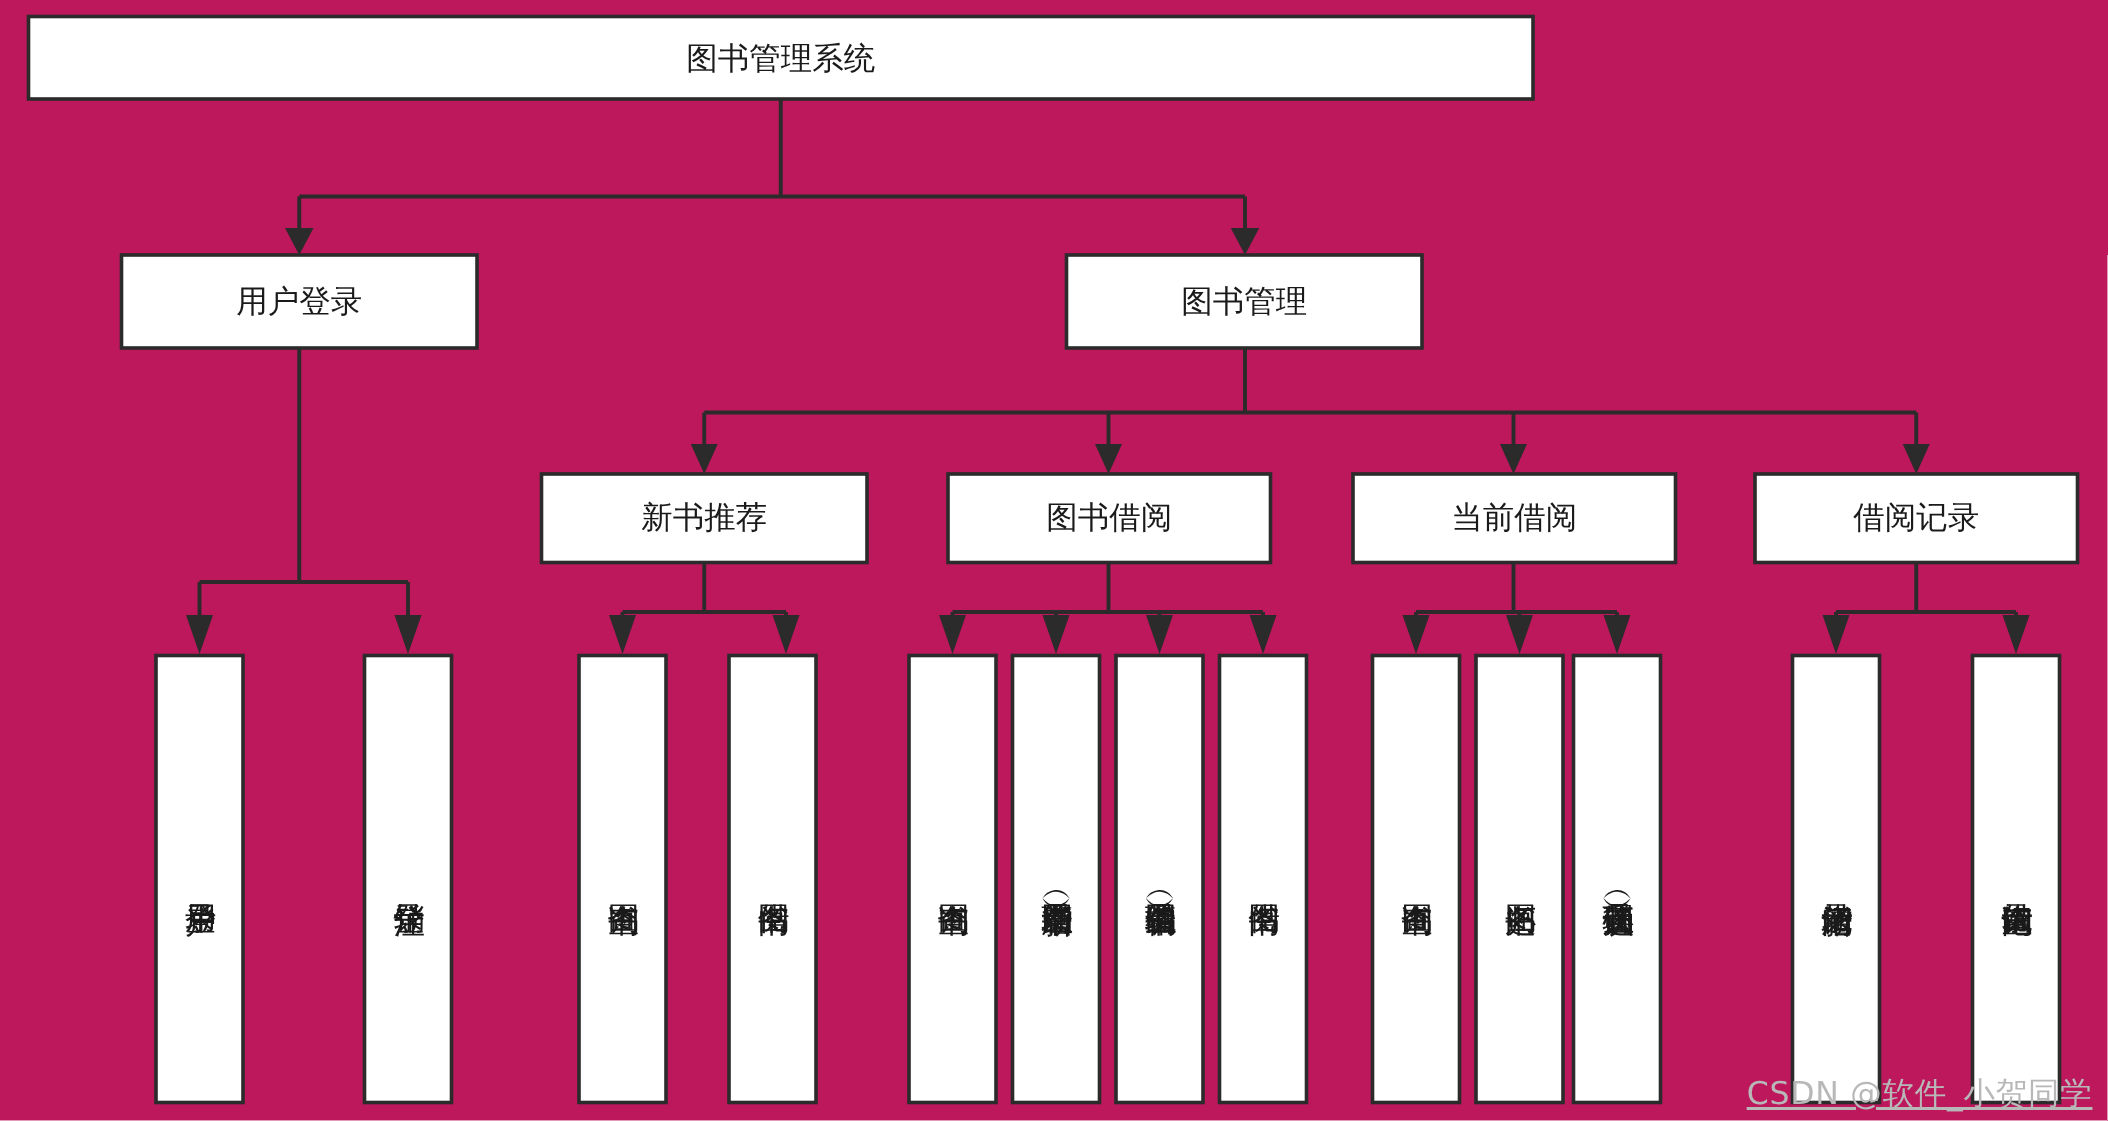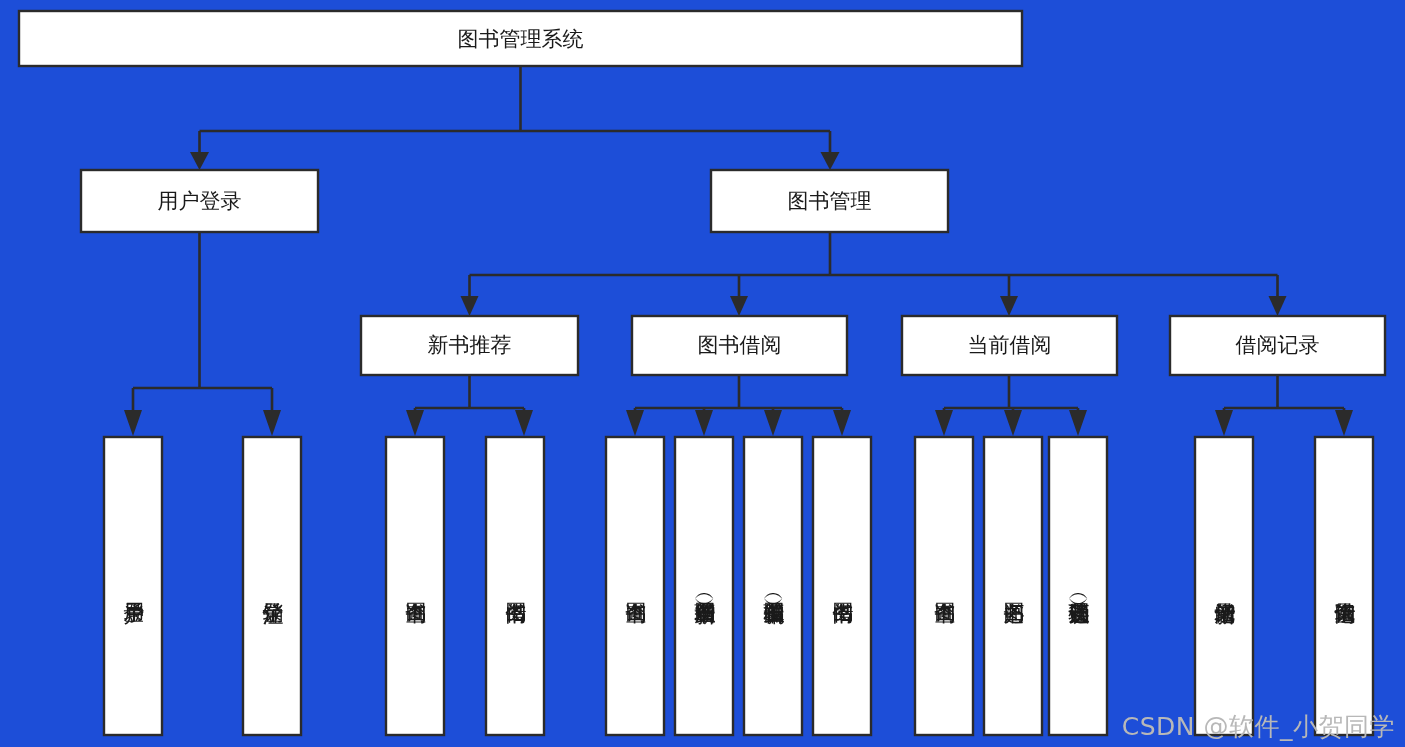--- a/index.html
+++ b/index.html
@@ -7,21 +7,21 @@
     padding: 0;
     background: #ffffff;
   }
   body {
     font-family: "DejaVu Sans", "Liberation Sans", sans-serif;
   }
   #stage {
     position: relative;
     width: 1405px;
     height: 747px;
-    background: #1d4ed8;
+    background: #be185d;
     overflow: hidden;
   }
   svg.diagram {
     position: absolute;
     left: 0;
     top: 0;
     width: 1405px;
     height: 747px;
   }
   .node-box {
@@ -62,24 +62,25 @@
     display: flex;
     align-items: center;
     justify-content: center;
     pointer-events: none;
   }
   .watermark {
     position: absolute;
     right: 10px;
     bottom: 4px;
     font-family: "DejaVu Sans", "Liberation Sans", sans-serif;
-    font-size: 25px;
+    font-size: 21px;
     color: #b8b8b8;
     white-space: nowrap;
     letter-spacing: 0.5px;
+    text-decoration: underline;
   }
 </style>
 </head>
 <body>
 
 <div id="stage">
 
   <svg class="diagram" viewBox="0 0 1405 747">
 
     <g>

